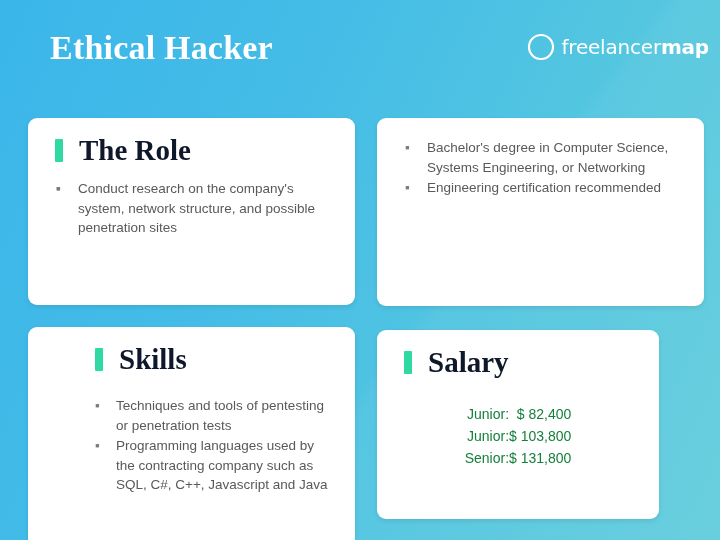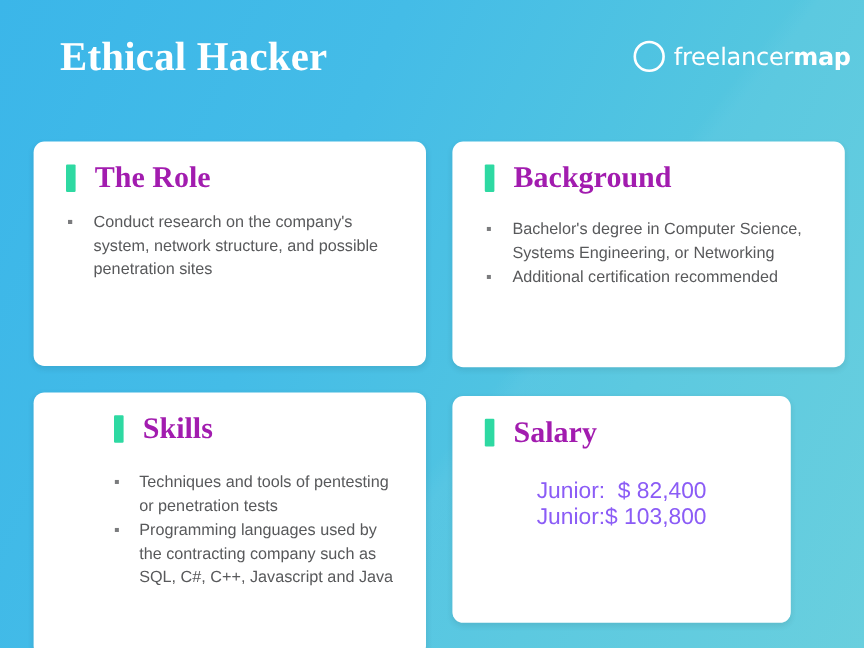--- a/index.html
+++ b/index.html
@@ -64,22 +64,22 @@
   .accent-bar {
     width:8px; height:23px;
     background:#2ED9A2;
     border-radius:1px;
     margin-right:16px;
     flex:none;
   }
   .card-title {
     font-family:"Liberation Serif", serif;
     font-weight:bold;
-    font-size:25px;
-    color:#a21caf;
+    font-size:29px;
+    color:#0f172a;
     line-height:1;
   }
 
   .bullets {
     list-style:none;
     margin:14px 0 0 0;
     padding:0 20px 0 50px;
   }
   .bullets li {
     position:relative;
@@ -101,23 +101,23 @@
   #card-background .bullets { margin-top:20px; }
   #card-skills .bullets { margin-top:22px; padding-left:48px; }
   #card-skills .bullets li .bullet-mark { left:-21px; }
 
   
   .salary-table {
     margin:26px auto 0 auto;
     border-collapse:collapse;
   }
   .salary-table td {
-    font-size:19px;
+    font-size:14px;
     line-height:22px;
-    color:#8b5cf6;
+    color:#15803d;
     padding:0;
   }
   .salary-label { text-align:right; padding-right:11px; }
   .salary-value { text-align:right; white-space:pre; }
 </style>
 </head>
 <body>
 
 <div class="sheen"></div>
 
@@ -146,32 +146,28 @@
       <span class="bullet-mark">▪</span>
     </li>
     <li>
       <span class="bullet-mark">▪</span>
       <span>Conduct research on the company's system, network structure, and possible penetration sites</span>
     </li>
   </ul>
 </div>
 
 <div class="card" id="card-background">
-  <div class="card-head">
-    <span class="accent-bar"></span>
-    <span class="card-title">Background</span>
-  </div>
   <ul class="bullets">
     <li>
       <span class="bullet-mark">▪</span>
       <span>Bachelor's degree in Computer Science, Systems Engineering, or Networking</span>
     </li>
     <li>
       <span class="bullet-mark">▪</span>
-      <span>Additional certification recommended</span>
+      <span>Engineering certification recommended</span>
     </li>
   </ul>
 </div>
 
 <div class="card" id="card-skills">
   <div class="card-head">
     <span class="accent-bar"></span>
     <span class="card-title">Skills</span>
   </div>
   <ul class="bullets">
@@ -194,15 +190,19 @@
   <table class="salary-table">
     <tbody>
         <tr>
       <td class="salary-label">Junior:</td>
       <td class="salary-value">$ 82,400</td>
     </tr>
     <tr>
       <td class="salary-label">Junior:</td>
       <td class="salary-value">$ 103,800</td>
     </tr>
+    <tr>
+      <td class="salary-label">Senior:</td>
+      <td class="salary-value">$ 131,800</td>
+    </tr>
   </tbody>
     </table>
 </div>
 
 </body></html>

